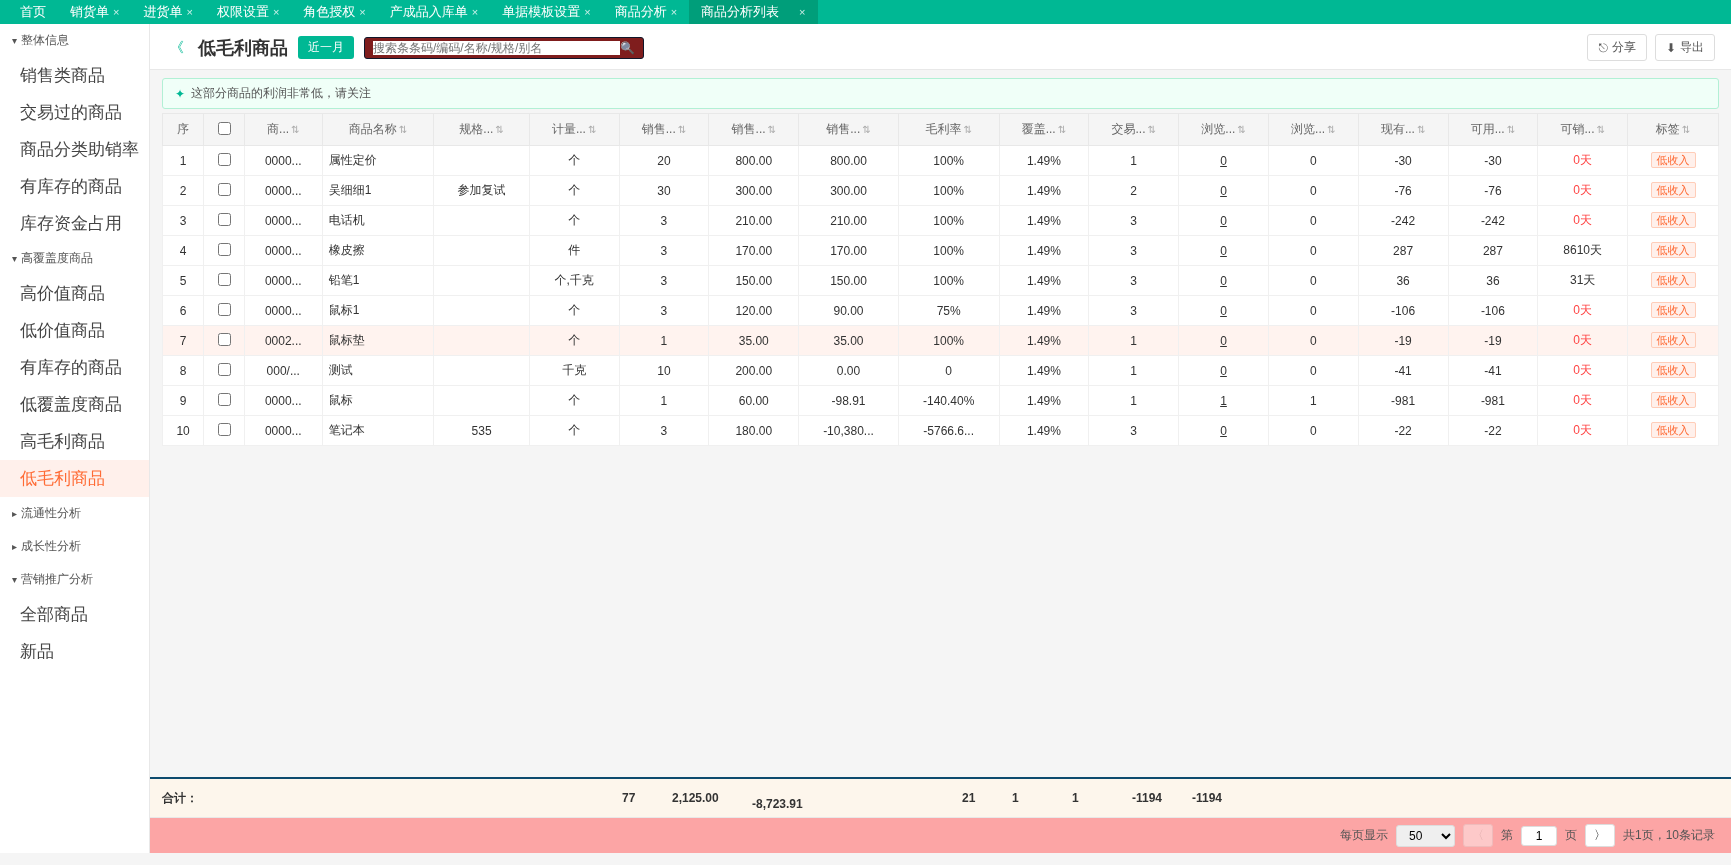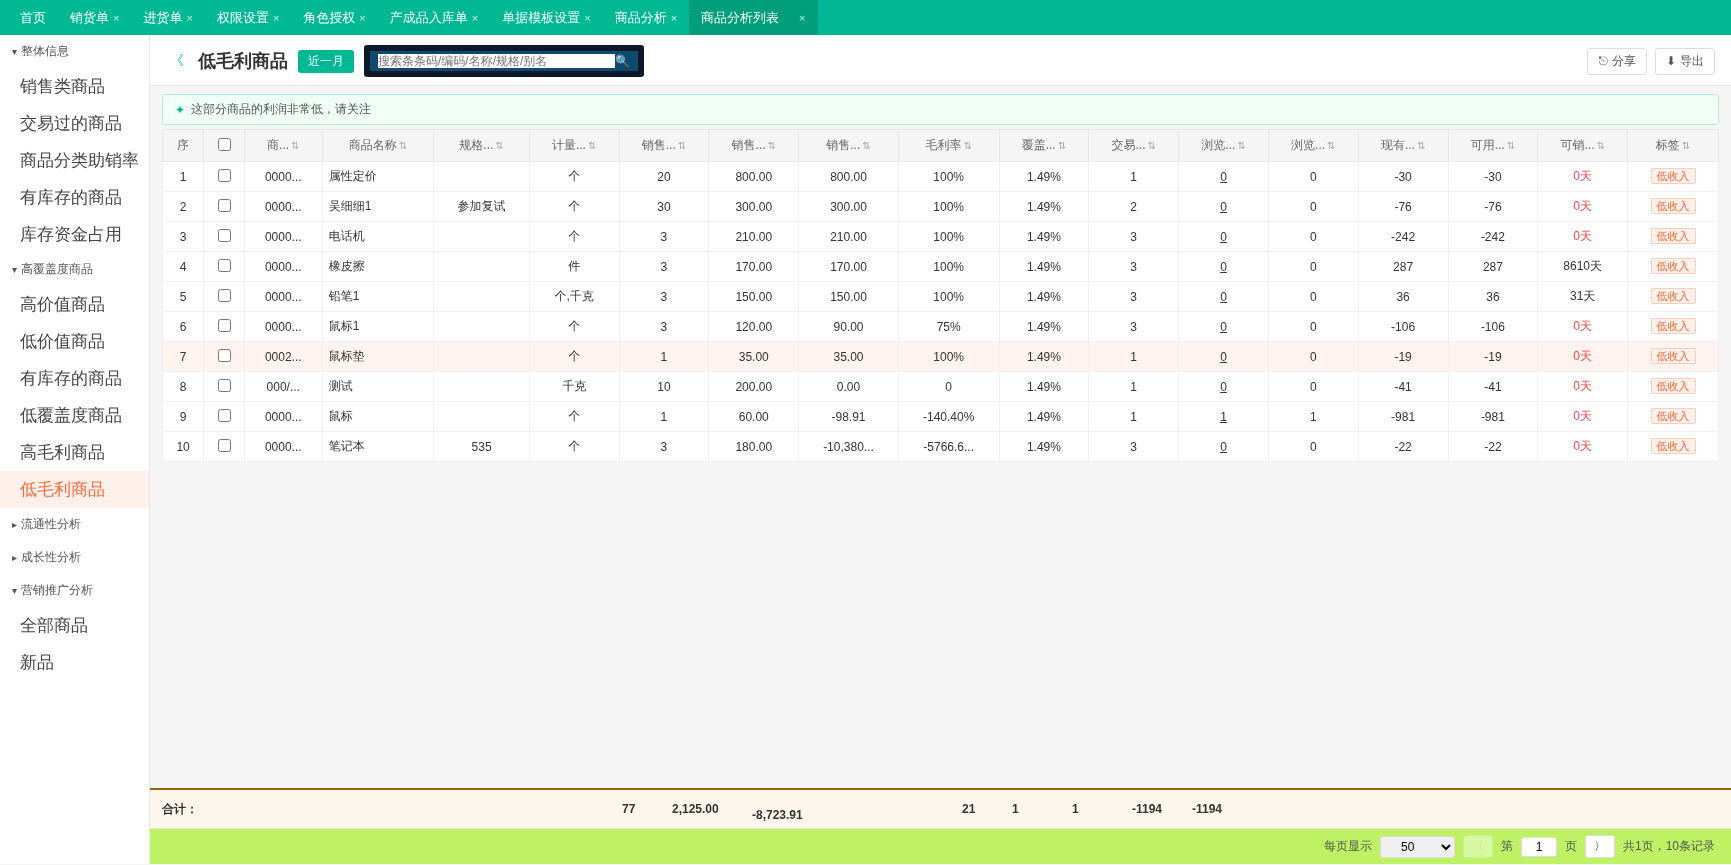--- a/index.html
+++ b/index.html
@@ -3,21 +3,21 @@
   <meta charset="utf-8">
   <style>
     * { box-sizing: border-box; margin: 0; padding: 0; }
     body { font-family: "Microsoft YaHei", "PingFang SC", sans-serif; font-size: 12px; background: #f5f5f5; color: #333; }
 
     
     .top-nav {
       background: #00b894;
       display: flex;
       align-items: center;
-      height: 35px;
+      height: 24px;
       padding: 0 8px;
       color: #fff;
     }
     .top-nav .nav-item {
       padding: 0 12px;
       height: 36px;
       display: flex;
       align-items: center;
       cursor: pointer;
       font-size: 13px;
@@ -73,26 +73,26 @@
       color: #fff;
       border: none;
       border-radius: 3px;
       padding: 3px 10px;
       font-size: 12px;
       cursor: pointer;
     }
     .search-box {
       display: flex;
       align-items: flex-end;
-      border: 6px solid #0f172a;
+      border: 1px solid #0f172a;
       border-radius: 3px;
       padding: 3px 8px;
       flex: 1;
       max-width: 280px;
-      background: #0c4a6e;
+      background: #7f1d1d;
     }
     .search-box input {
       border: none;
       outline: none;
       font-size: 12px;
       flex: 1;
       color: #999;
     }
     .page-header-actions { margin-left: auto; display: flex; gap: 8px; }
     .action-btn {
@@ -156,45 +156,45 @@
       border: 1px solid #ffcdb8;
       border-radius: 2px;
       padding: 1px 5px;
       font-size: 11px;
     }
     .underline-link { text-decoration: underline; cursor: pointer; color: #333; }
 
     
     .table-footer {
       background: #fdf6ec;
-      border-top: 2px solid #a16207;
+      border-top: 2px solid #0c4a6e;
       padding: 6px 12px;
       display: flex;
       align-items: center;
       font-size: 12px;
       font-weight: bold;
       color: #333;
     }
 
     
     .pagination-bar {
-      background: #bef264;
+      background: #fca5a5;
       border-top: 1px solid #e8e8e8;
       padding: 6px 16px;
       display: flex;
       align-items: center;
       justify-content: flex-end;
       gap: 8px;
       font-size: 12px;
       color: #555;
     }
     .pagination-bar select {
       border: 1px solid #ddd;
       border-radius: 3px;
-      padding: 2px 16px;
+      padding: 2px 8px;
       font-size: 12px;
     }
     .page-btn {
       border: 1px solid #ddd;
       background: #fff;
       padding: 2px 8px;
       border-radius: 3px;
       cursor: pointer;
       font-size: 12px;
     }

